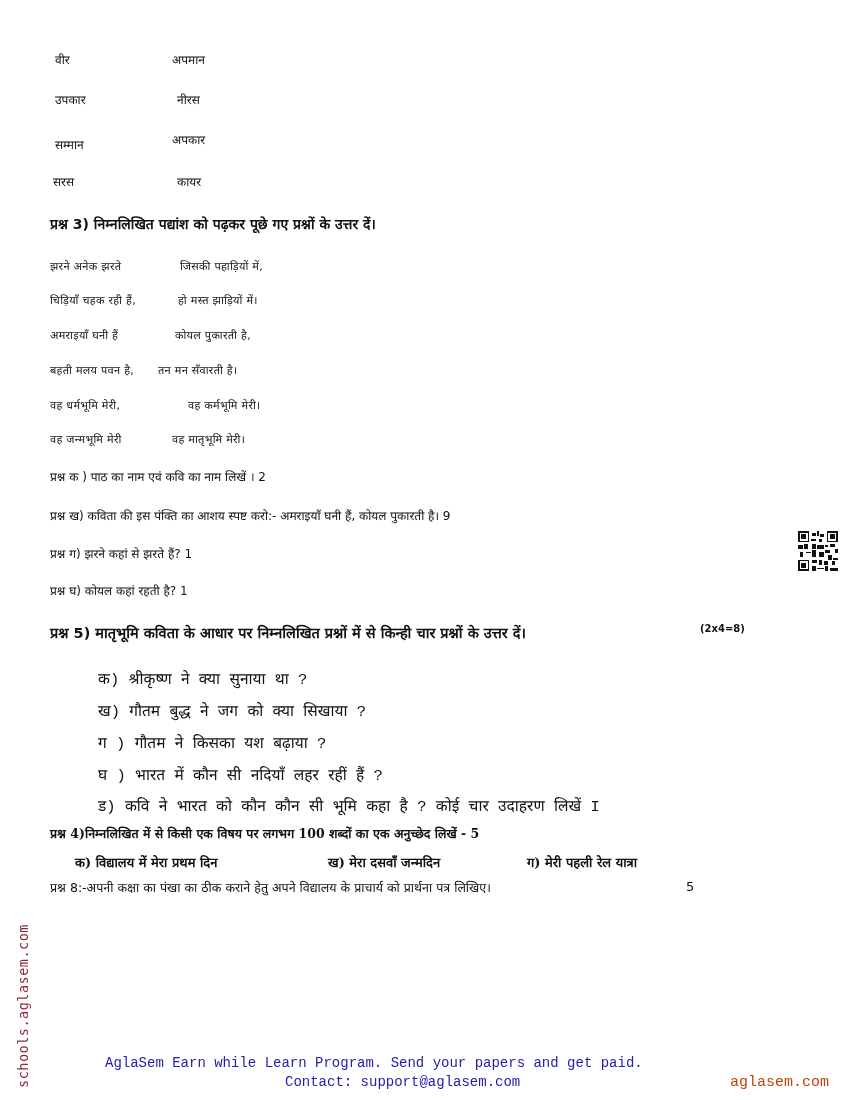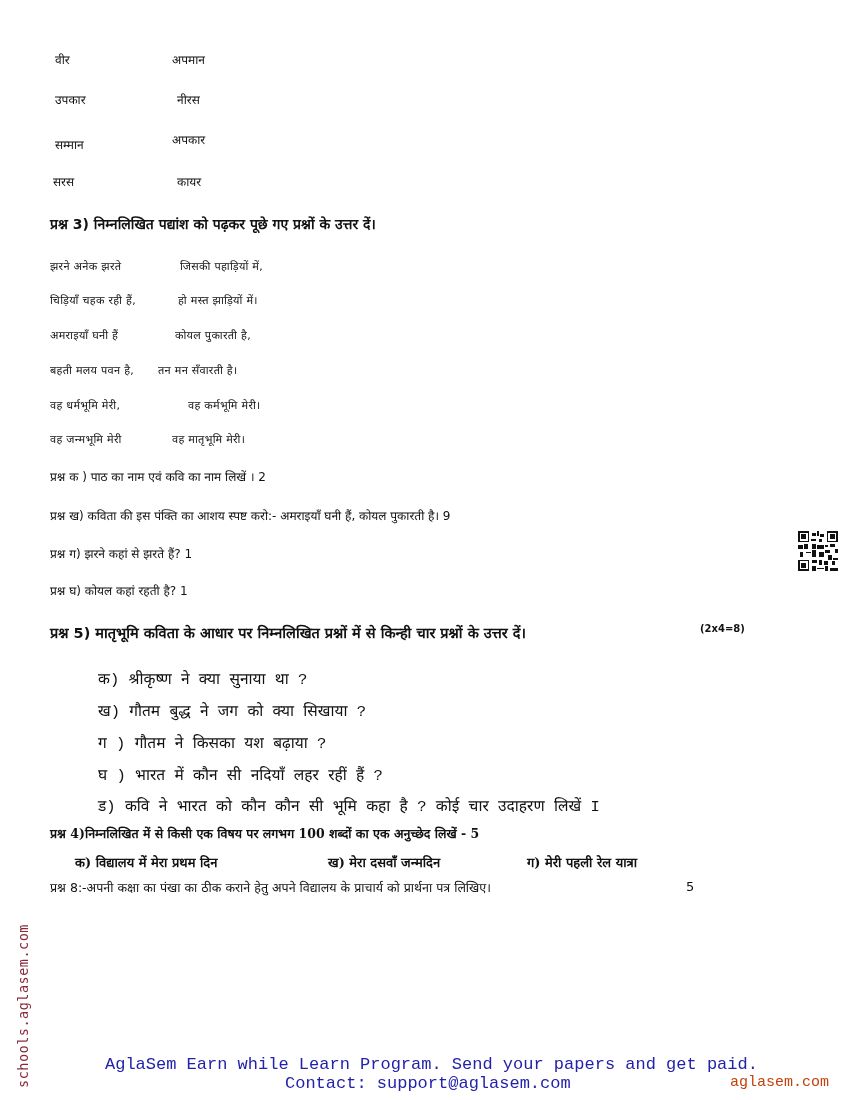--- a/index.html
+++ b/index.html
@@ -19,21 +19,21 @@
     .q-bold-serif { font-family: "DejaVu Serif", serif; font-weight: bold; font-size: 13px; }
     .qr {
       left: 798px; top: 531px; width: 40px; height: 40px;
     }
     .side-wm {
       left: 15px; top: 1088px; transform-origin: 0 0; transform: rotate(-90deg);
       font-family: "DejaVu Sans Mono", monospace; font-size: 13.5px; color: #8a2b3a;
       letter-spacing: 0.5px;
     }
     .footer {
-      font-family: "Liberation Mono", monospace; font-size: 17px; color: #2222aa;
+      font-family: "Liberation Mono", monospace; font-size: 14px; color: #2222aa;
     }
     .footer-site {
       font-family: "Liberation Mono", monospace; font-size: 15px; color: #c2410c;
     }
   </style>
 </head>
 <body>
 
 <div>
   <div class="pair">

